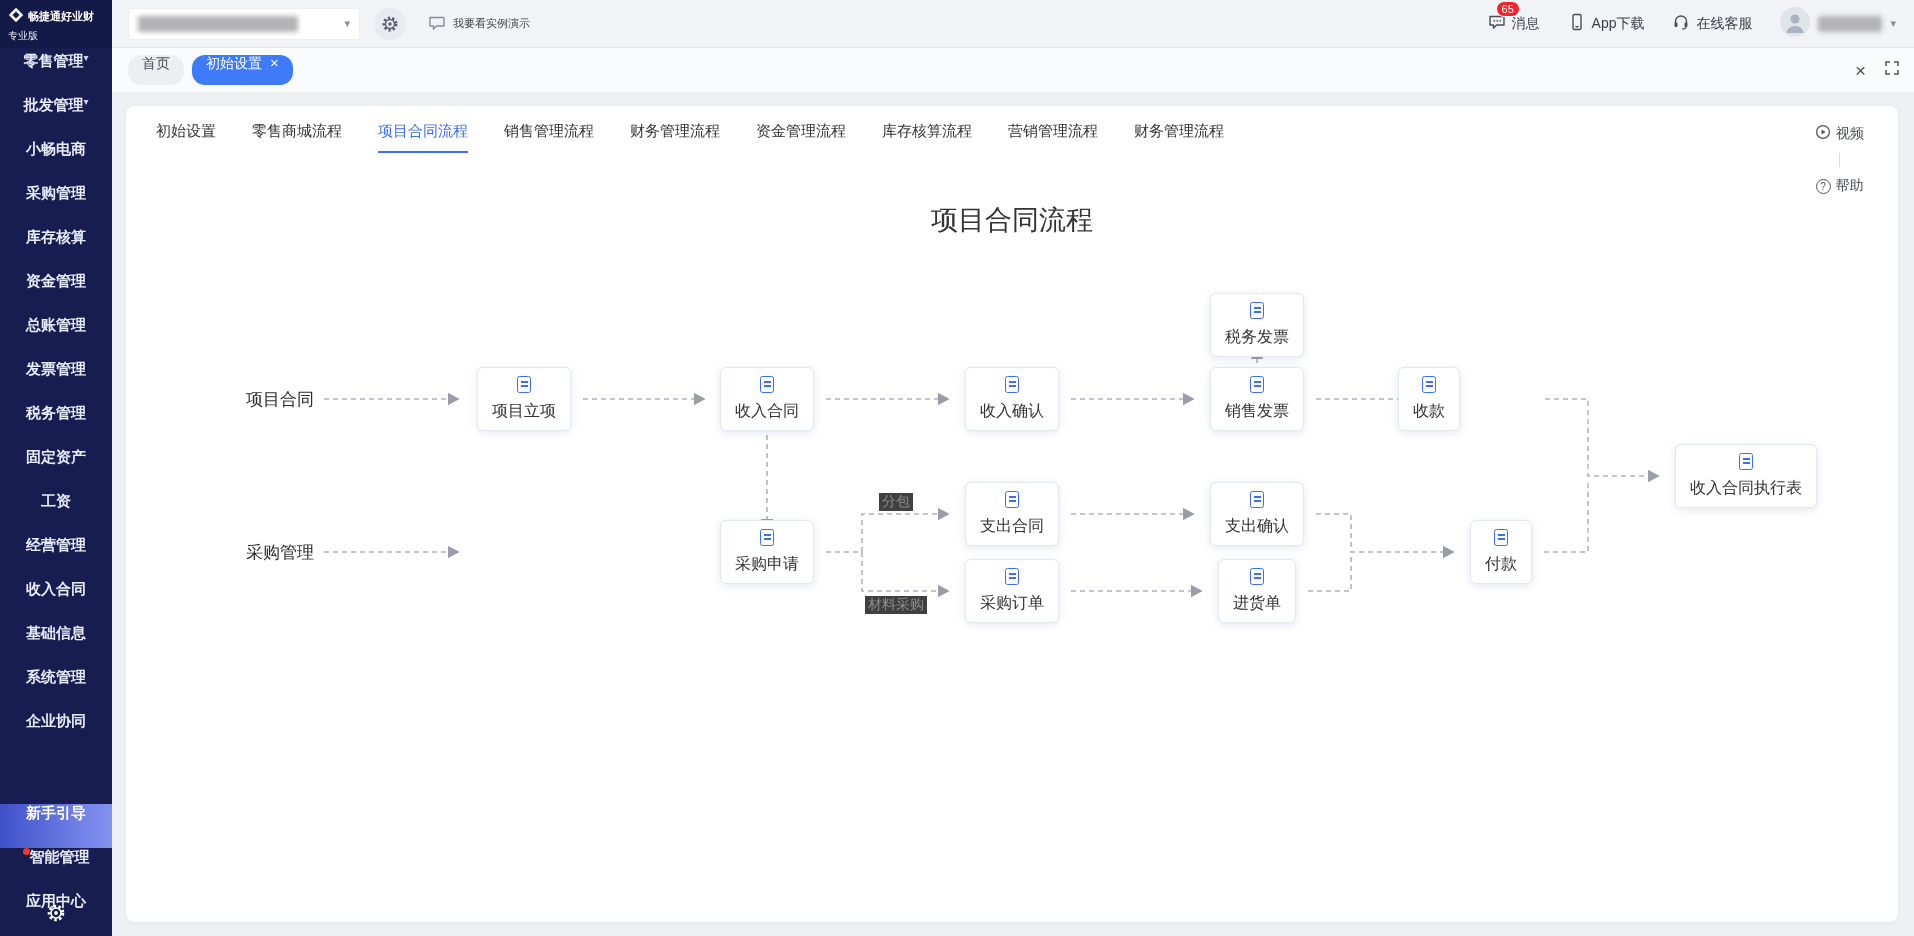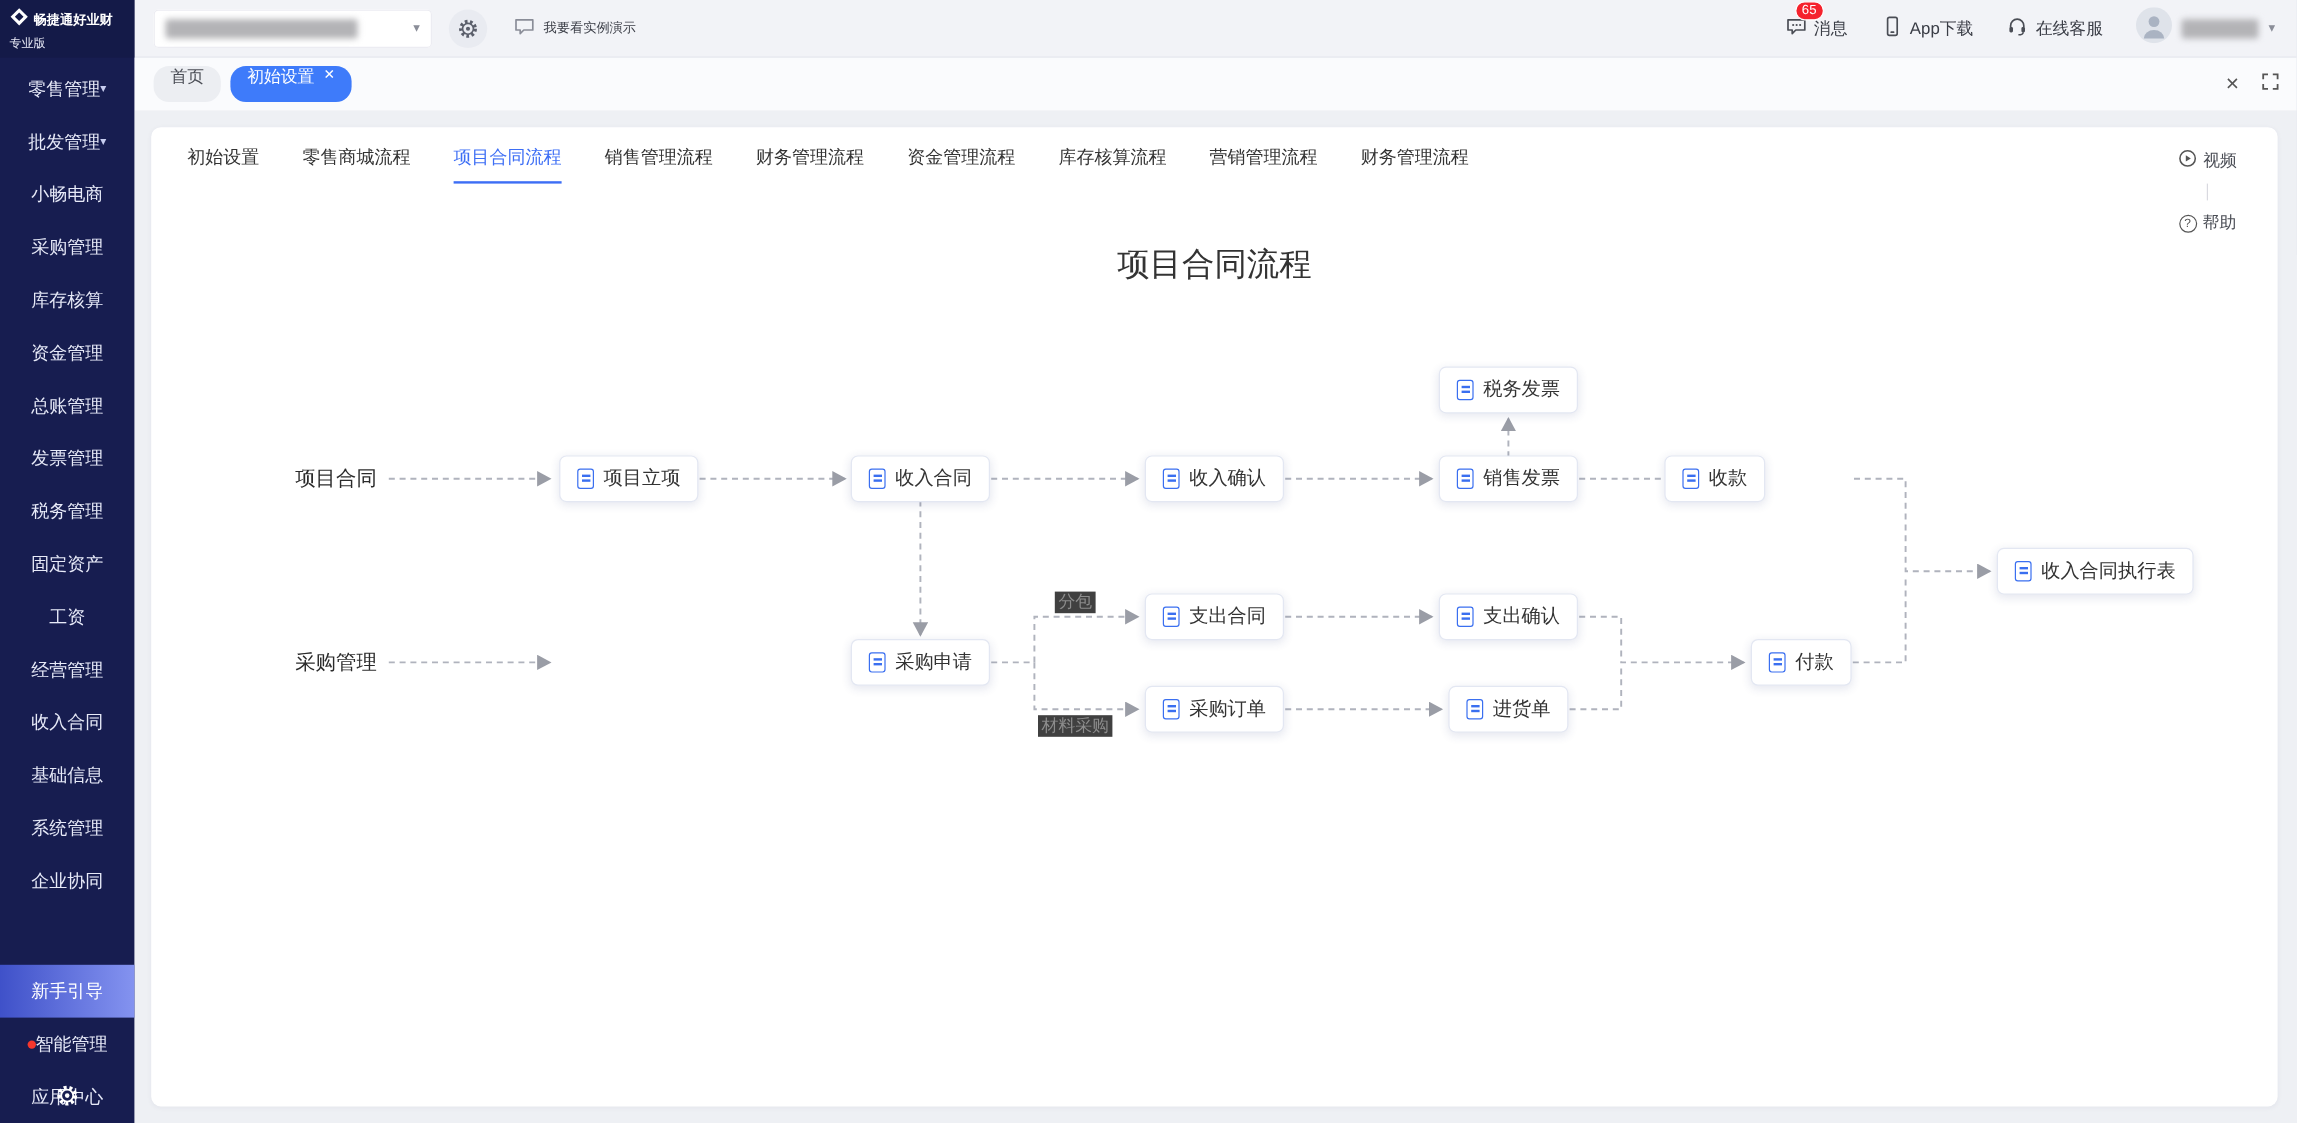--- a/index.html
+++ b/index.html
@@ -7,21 +7,21 @@
   body { font-family: "Liberation Sans", "DejaVu Sans", sans-serif; }
   #app { position:relative; width:1914px; height:936px; overflow:hidden; background:#eef0f4; }
 
   
   .sidebar { position:absolute; left:0; top:0; width:112px; height:936px; background:#171d50; color:#eceef8; z-index:5; }
   .logo-block { height:48px; background:#141a48; padding:5px 8px 4px 8px; display:flex; flex-direction:column; justify-content:center; }
   .logo-row { display:flex; align-items:center; gap:4px; }
   .logo-title { font-size:11px; font-weight:bold; color:#fff; white-space:nowrap; }
   .logo-sub { font-size:10px; color:#e8eaf6; margin-top:2px; }
   .side-items { position:absolute; top:52px; left:0; right:0; }
-  .side-item { height:44px; display:flex; align-items:center; justify-content:center; gap:0; font-size:15px; color:#e7eaf8; cursor:pointer; white-space:nowrap; }
+  .side-item { height:44px; display:flex; justify-content:center; gap:0; font-size:15px; color:#e7eaf8; cursor:pointer; white-space:nowrap;font-weight:bold; }
   .side-item .car { font-size:10px; color:#c7cdf0; }
   .side-item.active { background:linear-gradient(90deg,#3f51c9,#8493f0); color:#fff;margin-top:48px; }
   .side-item .dot { width:7px; height:7px; border-radius:50%; background:#f5362c; flex:0 0 auto; }
   .side-gear { position:absolute; bottom:8px; left:0; right:0; height:30px; display:flex; align-items:center; justify-content:center; cursor:pointer; }
 
   
   .topbar { position:absolute; left:112px; top:0; right:0; height:48px; background:#f2f3f7; border-bottom:1px solid #e7e8ee; display:flex; align-items:center; padding:0 18px 0 16px; z-index:4; }
   .selector { width:232px; height:32px; background:#fff; border-radius:4px; display:flex; align-items:center; padding:0 10px; cursor:pointer; box-shadow:0 0 0 1px #ececf2 inset; }
   .redacted { height:16px; background:#b3b3b6; filter:blur(2.5px); border-radius:2px; }
   .selector .redacted { width:160px; margin-right:auto; }
@@ -52,21 +52,21 @@
   .subtab.active { color:#3d6ef5; border-bottom:2px solid #3d6ef5; }
   .help-links { position:absolute; right:34px; top:18px; display:flex; align-items:center; gap:10px; font-size:14px; color:#4a4d55;flex-direction:column; }
   .help-item { display:flex; align-items:center; gap:5px; cursor:pointer; }
   .help-sep { width:1px; height:14px; background:#d9d9e0; }
   .q-circle { width:15px; height:15px; border:1.3px solid #555; border-radius:50%; font-size:10px; display:flex; align-items:center; justify-content:center; color:#555; }
 
   
   .flow { position:absolute; inset:0; }
   .flow-title { position:absolute; left:886px; top:114px; transform:translate(-50%,-50%); font-size:27px; color:#333; font-weight:500; }
   .edges { position:absolute; left:0; top:0; }
-  .node { position:absolute; transform:translate(-50%,-50%); display:flex; align-items:center; gap:8px; background:#fff; border:1px solid #e3e7f2; border-radius:6px; padding:8px 14px; box-shadow:0 2px 8px rgba(40,60,120,.12); font-size:16px; color:#333; cursor:pointer; white-space:nowrap; }
+  .node { position:absolute; transform:translate(-50%,-50%); display:flex; align-items:center; gap:8px; background:#fff; border:1px solid #e3e7f2; border-radius:6px; padding:8px 14px; box-shadow:0 2px 8px rgba(40,60,120,.12); font-size:16px; color:#333; cursor:pointer; white-space:nowrap;flex-direction:column; }
   .doc { width:14px; height:17px; border:1.5px solid #3a6ff0; border-radius:2.5px; position:relative; flex:0 0 auto; }
   .doc::before { content:""; position:absolute; left:2.5px; right:2.5px; top:4px; height:1.5px; background:#3a6ff0; box-shadow:0 4px 0 #3a6ff0; }
   .row-label { position:absolute; transform:translate(-50%,-50%); font-size:17px; color:#2b2b2b; font-weight:500; white-space:nowrap; }
   .edge-label { position:absolute; transform:translate(-50%,-50%); font-size:14px; color:#8c8c8c; background:#404040; padding:0 3px; white-space:nowrap; }
 </style>
 </head>
 <body>
 
 <div id="app">
 

